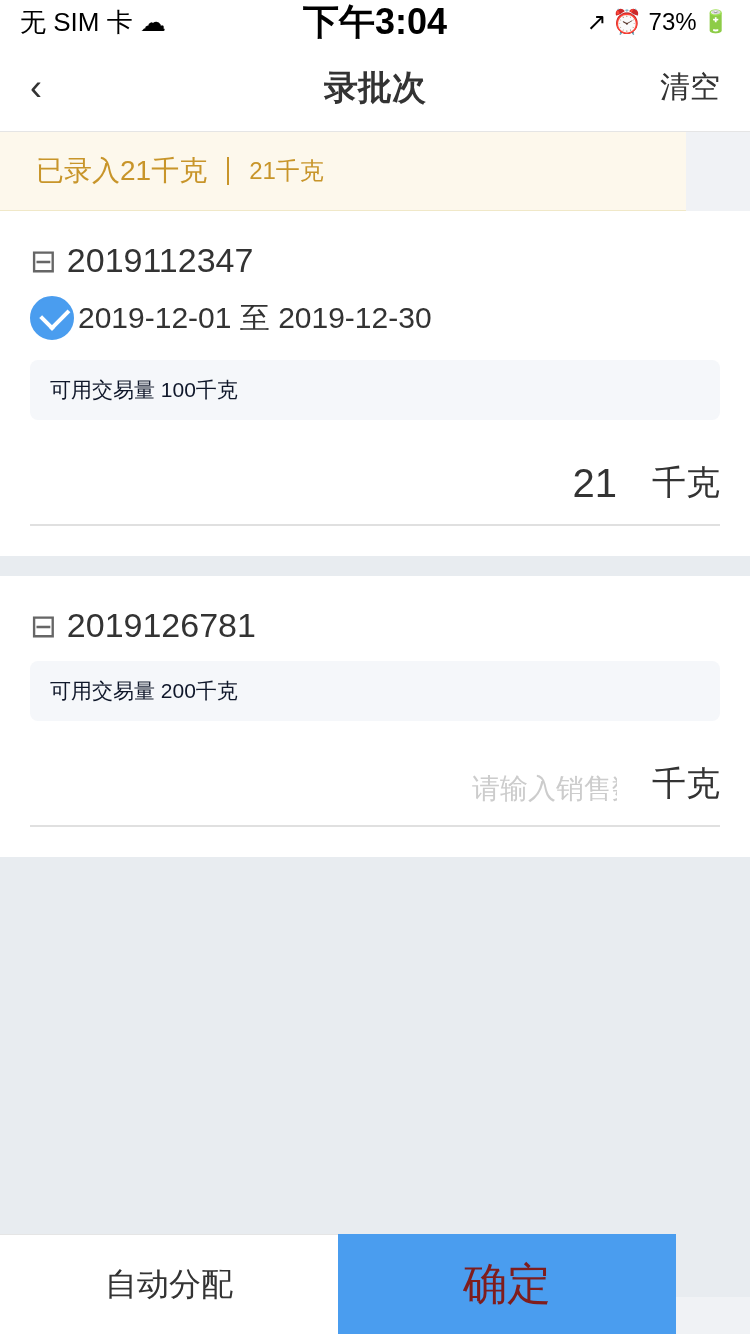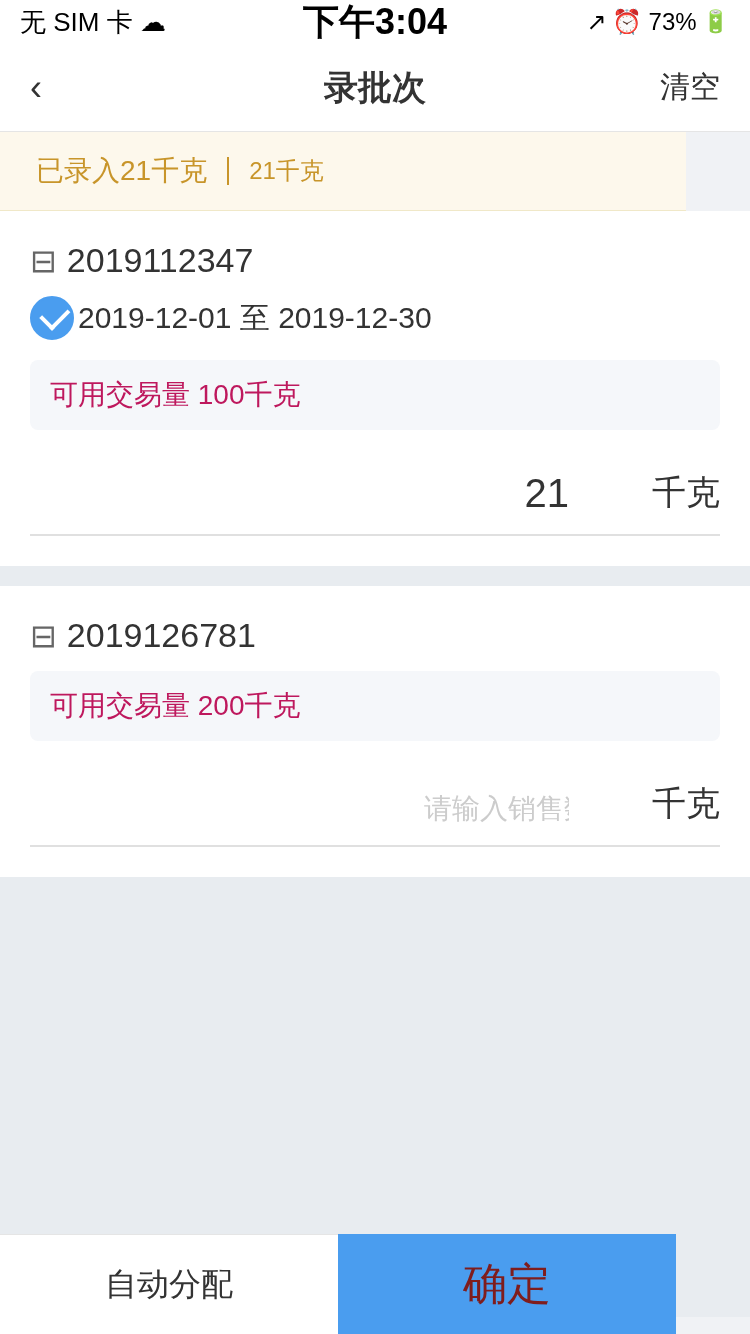--- a/index.html
+++ b/index.html
@@ -155,22 +155,22 @@
 
     .date-range {
       font-size: 30px;
       color: #333;
     }
 
     .avail-box {
       background: #f5f7fa;
       border-radius: 8px;
       padding: 16px 20px;
-      font-size: 28px;
-      color: #be185d;
+      font-size: 21px;
+      color: #0f172a;
       margin-bottom: 20px;
     }
 
     .quantity-row {
       display: flex;
       align-items: center;
       justify-content: flex-end;
       gap: 20px;
       padding: 20px 0 18px 0;
       border-bottom: 2px solid #e0e0e0;
@@ -188,21 +188,20 @@
       background: transparent;
     }
     .quantity-input::placeholder {
       color: #ccc;
       font-size: 28px;
     }
 
     .quantity-unit {
       font-size: 34px;
       color: #333;
-      margin-left: 48px;
     }
 
     .divider-line {
       width: 750px;
       height: 20px;
       background: #e8ecf0;
     }
 
     
     .bottom-area {

